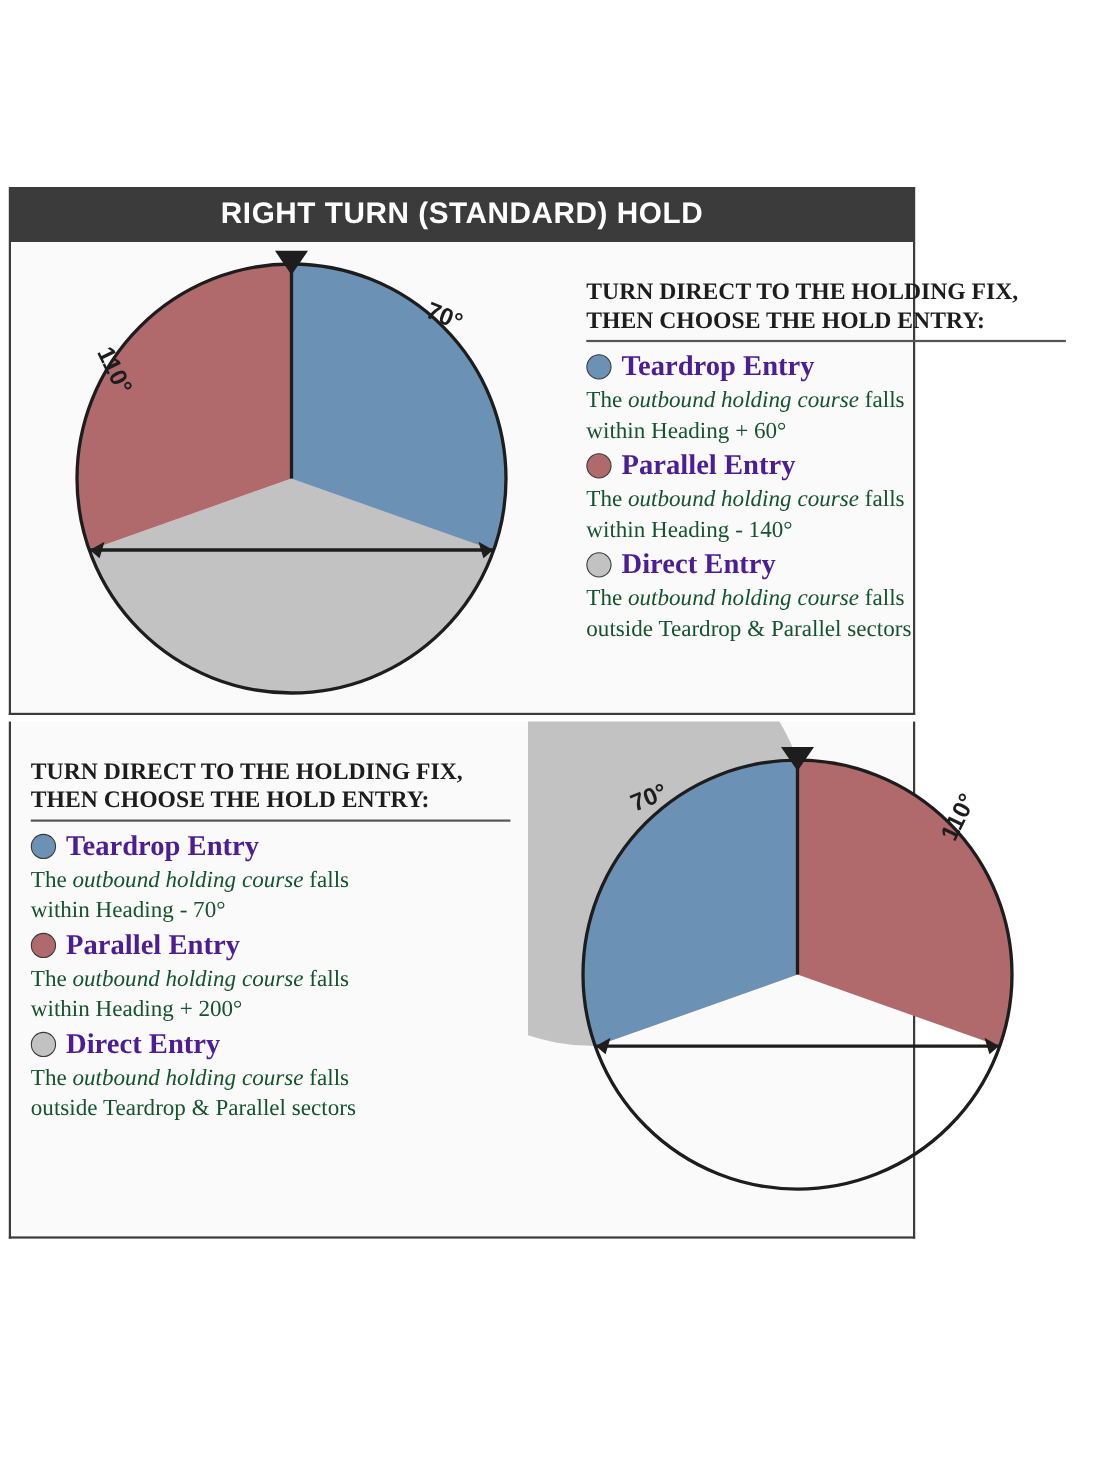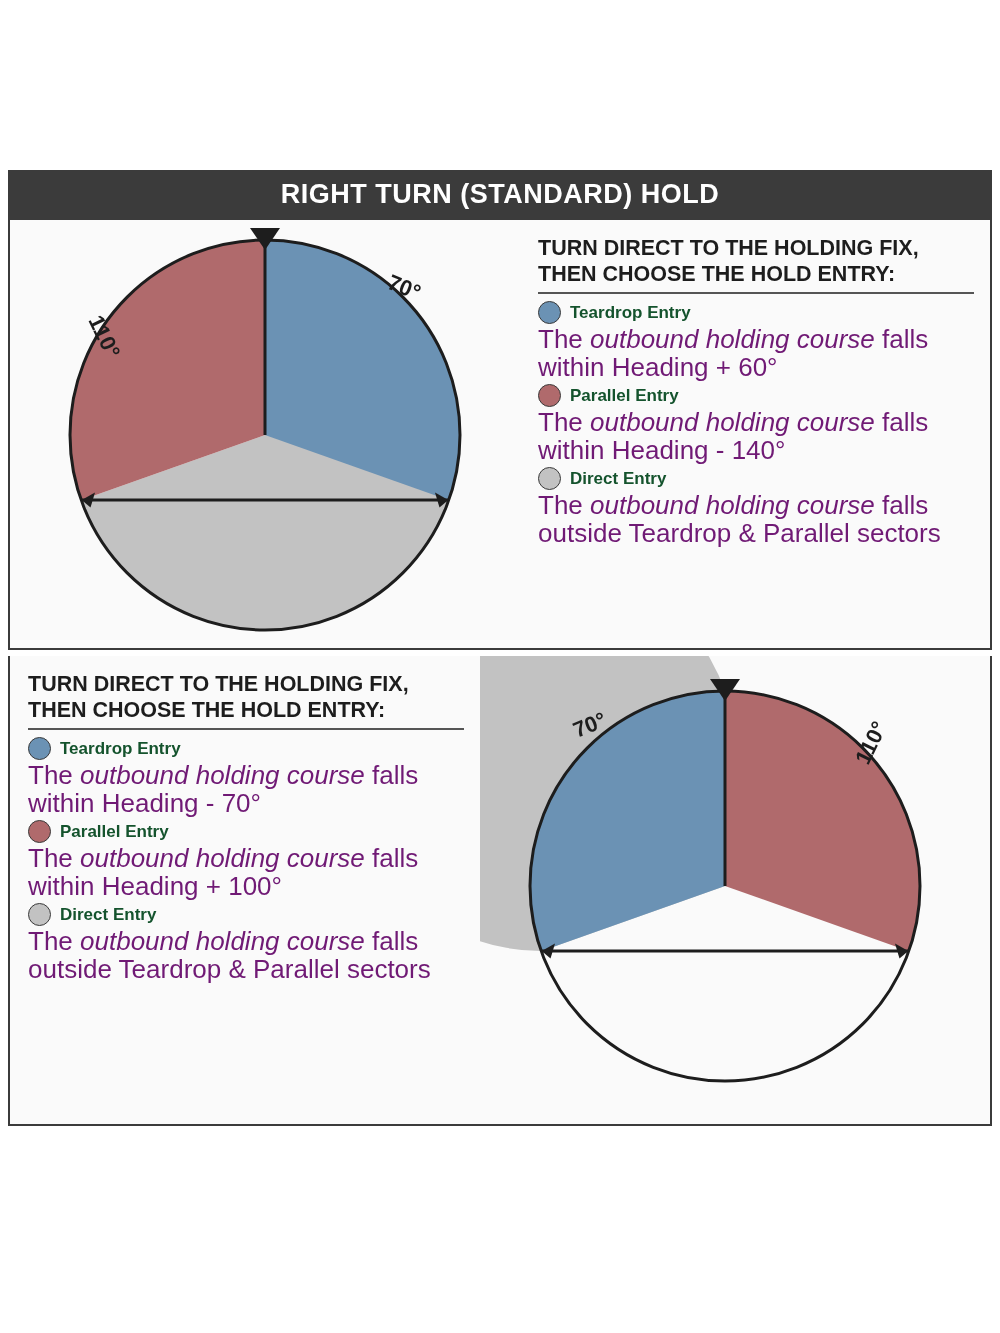--- a/index.html
+++ b/index.html
@@ -15,21 +15,21 @@
   }
   #sheet {
     position: absolute;
     left: 8px;
     top: 170px;
     width: 984px;
     height: 1000px;
     background: #ffffff;
   }
   .panel {
-    width: 984px;
+    width: 824px;
     box-sizing: border-box;
   }
   .panel-header {
     background: #3b3b3b;
     color: #ffffff;
     text-align: center;
     font-weight: bold;
     font-size: 27px;
     letter-spacing: 0.5px;
     padding: 9px 0 10px 0;
@@ -45,22 +45,23 @@
     position: relative;
   }
   .gap {
     height: 6px;
     background: #ffffff;
   }
 
   
   .textcol {
     box-sizing: border-box;
-    padding: 15px 16px 10px 18px;
+    padding: 32px 16px 10px 18px;
     flex: 0 0 470px;
+    font-family: Liberation Serif, serif;
   }
   .heading {
     font-weight: bold;
     font-size: 21.5px;
     line-height: 26px;
     color: #1d1d1d;
     border-bottom: 2px solid #555;
     padding-bottom: 5px;
     margin-bottom: 7px;
   }
@@ -75,27 +76,27 @@
     border-radius: 50%;
     border: 1.6px solid #3a3a3a;
     margin-right: 9px;
     flex: 0 0 auto;
   }
   .dot.teardrop { background: #6b92b4; }
   .dot.parallel { background: #b06a6c; }
   .dot.direct   { background: #c2c2c2; }
   .entrylabel {
     font-weight: bold;
-    font-size: 17px;
+    font-size: 26px;
+    color: #4c1d95;
+  }
+  .desc {
+    font-size: 21px;
+    line-height: 28px;
     color: #14532d;
-  }
-  .desc {
-    font-size: 26px;
-    line-height: 28px;
-    color: #701a75;
     margin: 0 0 2px 0;
   }
   .desc em { font-style: italic; }
 
   
   .diagcol {
     flex: 1 1 auto;
     position: relative;
   }
   .diagcol svg { display: block; }
@@ -196,21 +197,21 @@
           <span>The </span><em>outbound holding course</em><span> falls</span><br>
           <span>within Heading - 70°</span>
         </p>
 
         <div class="entryline">
           <span class="dot parallel"></span>
           <span class="entrylabel">Parallel Entry</span>
         </div>
         <p class="desc">
           <span>The </span><em>outbound holding course</em><span> falls</span><br>
-          <span>within Heading + 100°</span>
+          <span>within Heading + 200°</span>
         </p>
 
         <div class="entryline">
           <span class="dot direct"></span>
           <span class="entrylabel">Direct Entry</span>
         </div>
         <p class="desc">
           <span>The </span><em>outbound holding course</em><span> falls</span><br>
           <span>outside Teardrop &amp; Parallel sectors</span>
         </p>

